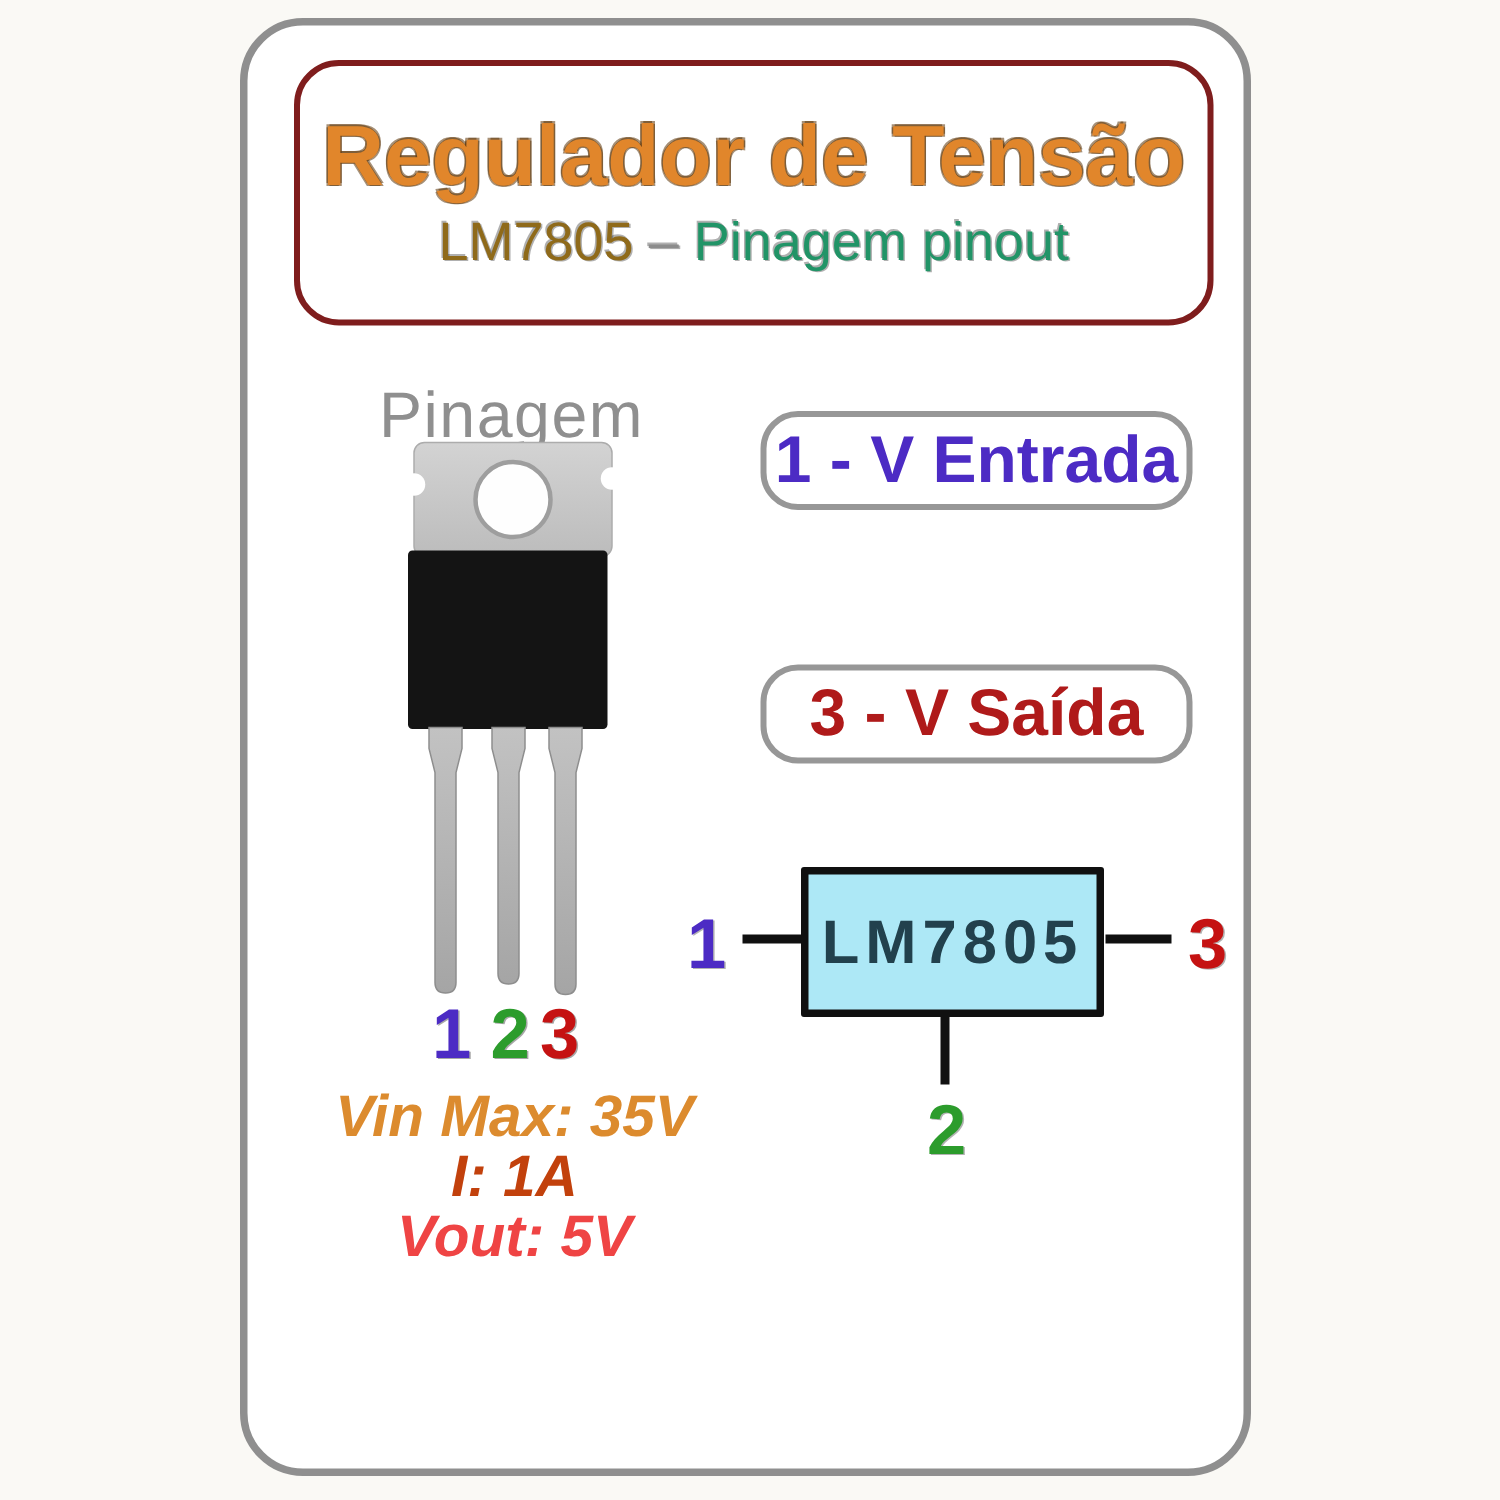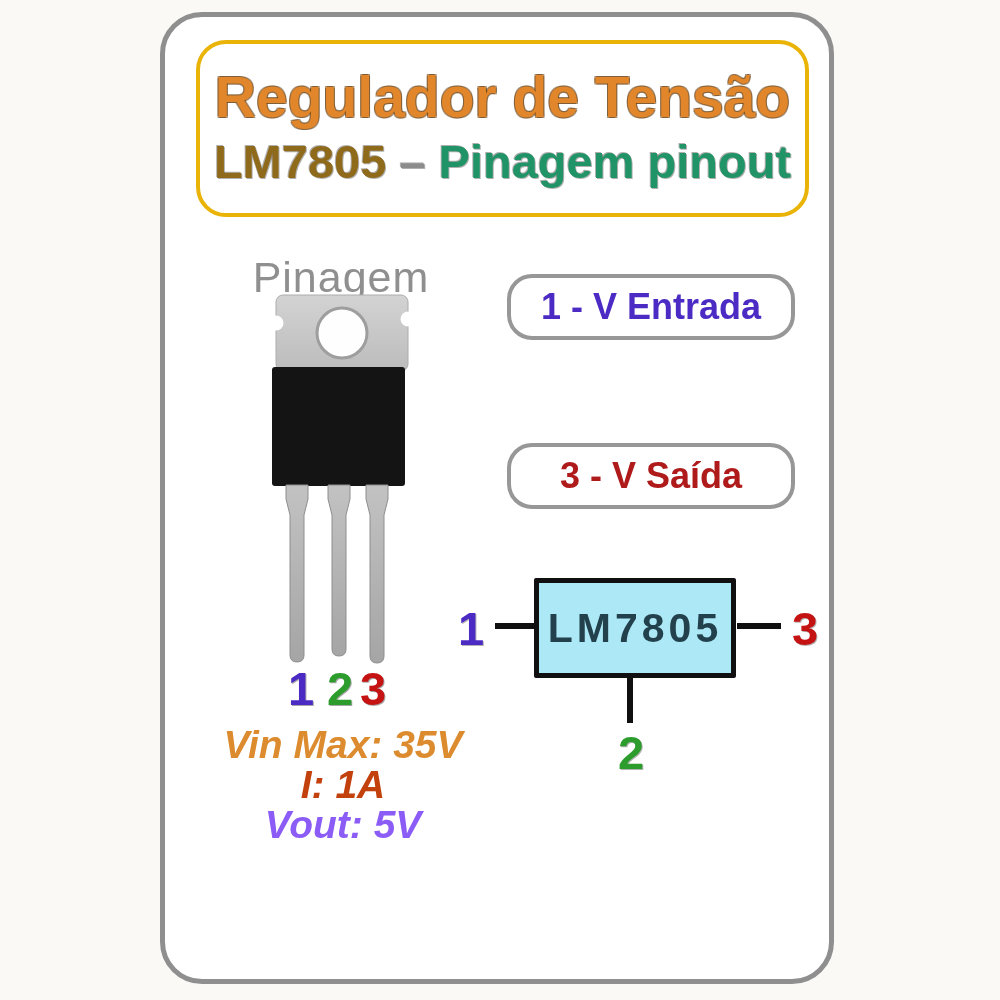--- a/index.html
+++ b/index.html
@@ -9,32 +9,32 @@
     font-family:"Liberation Sans",sans-serif;
   }
   .card{
     position:absolute;left:160px;top:12px;width:674px;height:972px;
     background:#FFFFFF;border:5px solid #8F8F8F;border-radius:42px;
     box-sizing:border-box;
   }
   
   .title-box{
     position:absolute;left:31px;top:23px;width:613px;height:177px;
-    border:4px solid #eab308;border-radius:30px;box-sizing:border-box;
+    border:4px solid #7f1d1d;border-radius:30px;box-sizing:border-box;
     display:flex;flex-direction:column;align-items:center;justify-content:center;
     background:#fff;
   }
   .title-main{
     font-size:57px;font-weight:bold;letter-spacing:0px;line-height:1.05;
     text-shadow:1px 1px 0 rgba(92,52,8,.55),-1px 1px 0 rgba(92,52,8,.55),
                 1px -1px 0 rgba(92,52,8,.55),-1px -1px 0 rgba(92,52,8,.55);
     white-space:nowrap;
   }
   .title-sub{
-    font-size:47px;font-weight:bold;margin-top:6px;white-space:nowrap;
+    font-size:36px;font-weight:normal;margin-top:6px;white-space:nowrap;
     text-shadow:1px 1px 0 rgba(30,30,30,.35),-1px -1px 0 rgba(30,30,30,.35);
   }
   
   .positiva{
     position:absolute;left:76px;top:236px;width:200px;text-align:center;
     font-size:43px;font-weight:400;letter-spacing:1px;
   }
   .to220{position:absolute;left:100px;top:276px;}
   .leg-num{
     position:absolute;width:40px;text-align:center;top:648px;
@@ -44,21 +44,21 @@
   .ln1{left:116px;} .ln2{left:155px;} .ln3{left:188px;}
   .specs{
     position:absolute;left:8px;top:708px;width:340px;text-align:center;
     font-size:39px;font-style:italic;font-weight:600;line-height:40px;
   }
   
   .pin-box{
     position:absolute;left:342px;width:288px;height:66px;
     border:4px solid #979797;border-radius:25px;box-sizing:border-box;
     display:flex;align-items:center;justify-content:center;
-    font-size:36px;font-weight:bold;background:#fff;white-space:nowrap;
+    font-size:44px;font-weight:bold;background:#fff;white-space:nowrap;
   }
   .pb1{top:257px;} .pb2{top:342px;} .pb3{top:426px;}
   
   .chip{
     position:absolute;left:369px;top:561px;width:202px;height:100px;
     border:5px solid #101010;border-radius:2px;box-sizing:border-box;
     display:flex;align-items:center;justify-content:center;
     font-size:41px;font-weight:bold;letter-spacing:4px;
   }
   .lead{position:absolute;background:#101010;}
@@ -115,21 +115,21 @@
       <path fill="url(#legGrad)" stroke="#8E8E8E" stroke-width="1" d="M101 192 L123 192 L123 206 L119 222 L119 363 Q119 370 112 370 Q105 370 105 363 L105 222 L101 206 Z"></path>
     </svg>
 
     <span class="leg-num ln1" style="color: rgb(76, 43, 196);">1</span>
     <span class="leg-num ln2" style="color: rgb(44, 156, 44);">2</span>
     <span class="leg-num ln3" style="color: rgb(197, 18, 18);">3</span>
 
     <div class="specs">
       <div style="color: rgb(220, 139, 46);">Vin Max: 35V</div>
       <div style="color: #c2410c;">I: 1A</div>
-      <div style="color: #8b5cf6;">Vout: 5V</div>
+      <div style="color: #ef4444;">Vout: 5V</div>
     </div>
 
     <div class="pin-box pb1">
       <span style="color: rgb(76, 43, 196);">1 - V Entrada</span>
     </div>
     <div class="pin-box pb3">
       <span style="color: rgb(175, 26, 26);">3 - V Saída</span>
     </div>
 
     <span class="sch-num sn1" style="color: rgb(76, 43, 196);">1</span>

